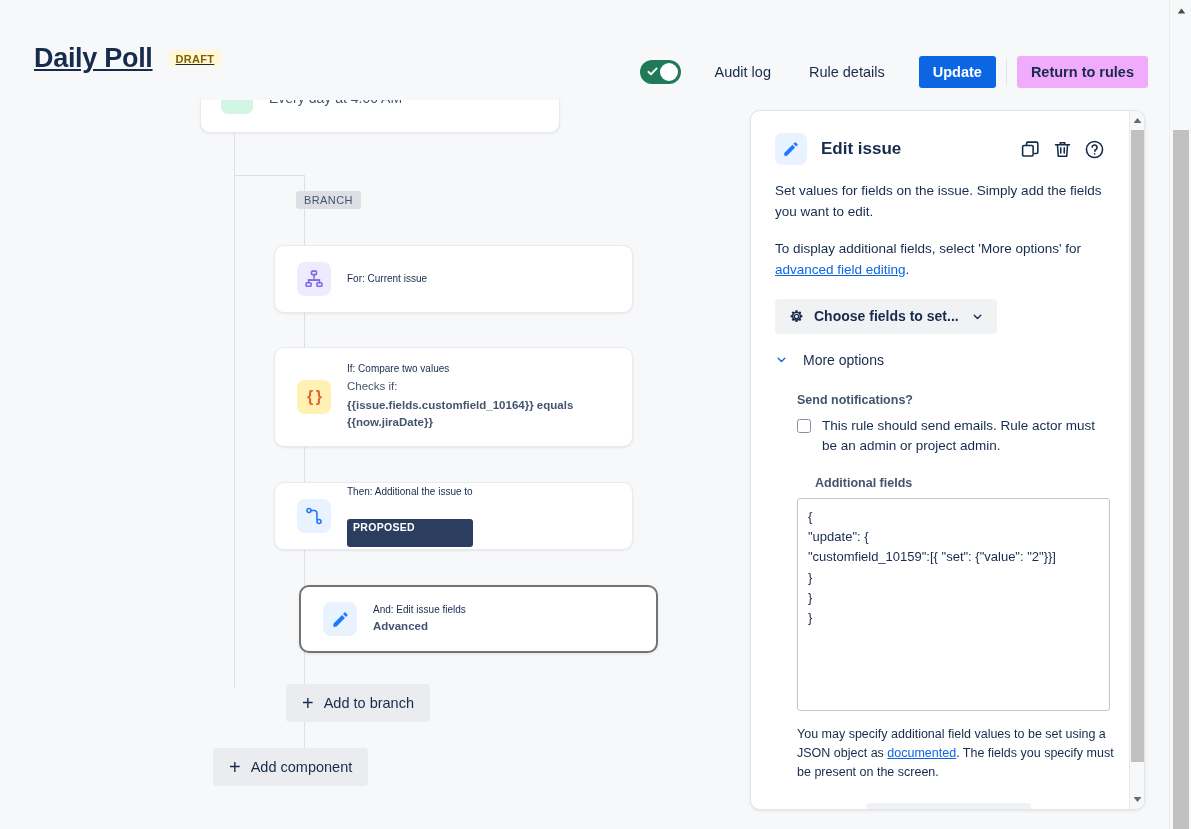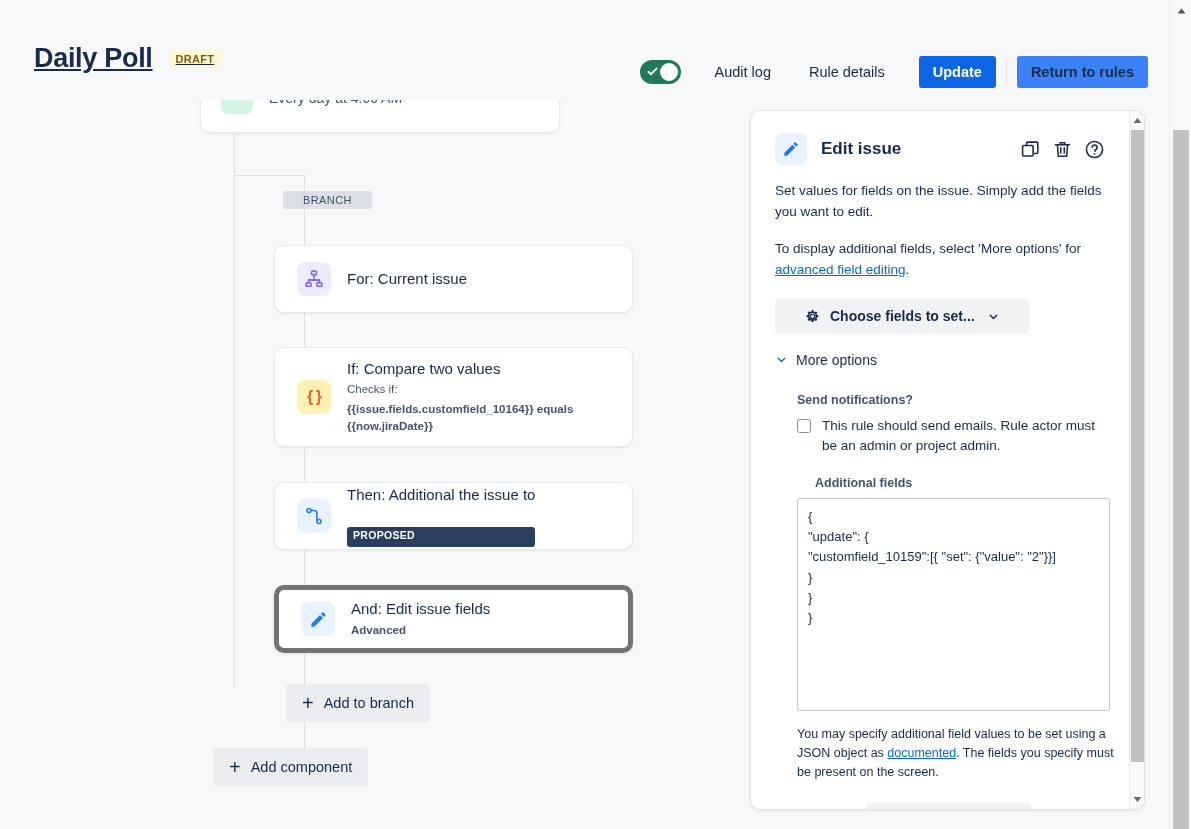--- a/index.html
+++ b/index.html
@@ -38,62 +38,62 @@
     cursor:pointer; background:transparent; border:none; font-family:inherit;
     font-weight:400; white-space:nowrap;
   }
   #btn-update {
     background:#0C66E4; color:#fff; font-size:14.5px; font-weight:600;
     padding:8px 14px; border-radius:3px; border:none; cursor:pointer;
     font-family:inherit; margin-left:22px;
   }
   #hdr-divider { width:1px; height:26px; background:#DFE1E6; margin:0 10px; }
   #btn-return {
-    background:#3b82f6; color:#172B4D; font-size:14.5px; font-weight:600;
+    background:#f0abfc; color:#172B4D; font-size:14.5px; font-weight:600;
     padding:8px 14px; border-radius:3px; border:none; cursor:pointer;
     font-family:inherit; white-space:nowrap;
   }
 
   
   #canvas { position:absolute; left:0; top:100px; width:1169px; height:729px; overflow:hidden; }
 
   .conn { position:absolute; background:#DCDFE4; }
 
   
   #trigger-card {
     position:absolute; left:200px; top:-37px; width:360px; height:70px;
     background:#fff; border:1px solid #E8EAED; border-radius:10px;
     box-shadow:0 1px 2px rgba(9,30,66,0.08);
     display:flex; align-items:center; padding:0 20px; gap:16px;
   }
   #trigger-icon { width:32px; height:32px; border-radius:7px; background:#D3F5E4; flex:none; }
   #trigger-label { font-size:14px; color:#44546F; }
 
   .branch-tag {
-    position:absolute; left:283px; top:91px;
+    position:absolute; left:296px; top:91px;
     background:#DCDFE4; color:#44546F; font-size:11px; letter-spacing:0.4px;
-    padding:3px 20px; border-radius:3px; font-weight:400;
+    padding:3px 8px; border-radius:3px; font-weight:400;
   }
 
   .node {
     position:absolute; left:274px; width:359px;
     background:#fff; border:1px solid #E8EAED; border-radius:10px;
     box-shadow:0 1px 2px rgba(9,30,66,0.08);
     display:flex; align-items:center; gap:16px; padding:0 22px;
     cursor:pointer;
   }
-  .node.selected { border:5px solid #737373; box-shadow:0 1px 3px rgba(9,30,66,0.10); }
+  .node.selected { border:2px solid #737373; box-shadow:0 1px 3px rgba(9,30,66,0.10);margin-left:25px; }
   .node-icon { width:34px; height:34px; border-radius:8px; display:flex; align-items:center; justify-content:center; flex:none; }
   .node-body { display:flex; flex-direction:column; gap:2px; min-width:0; }
-  .node-title { font-size:15px; color:#172B4D; line-height:1.35; }
+  .node-title { font-size:10px; color:#172B4D; line-height:1.35; }
   .node-sub { font-size:11.5px; color:#44546F; line-height:1.5; }
   .node-sub strong { font-weight:700; }
   .status-lozenge {
     display:inline-block; background:#2C3E5D; color:#fff; font-size:10.5px;
-    font-weight:700; padding:2px 6px 6px; border-radius:3px; letter-spacing:0.3px;
+    font-weight:700; padding:2px 6px 14px; border-radius:3px; letter-spacing:0.3px;
     margin-top:19px;
   }
 
   .add-btn {
     position:absolute; background:#EBECF0; color:#172B4D;
     border:none; border-radius:4px; cursor:pointer; font-family:inherit;
     display:flex; align-items:center; gap:10px; padding:9px 16px; font-size:14.5px;
   }
   .plus { font-size:20px; line-height:1; font-weight:400; }
 
@@ -110,25 +110,25 @@
   #panel-head-icon { width:32px; height:32px; border-radius:7px; background:#E9F2FF; display:flex; align-items:center; justify-content:center; flex:none; }
   #panel-title { font-size:17px; font-weight:700; margin-left:14px; color:#172B4D; }
   #panel-head-icons { margin-left:auto; display:flex; align-items:center; gap:11px; }
   .hdr-ic { cursor:pointer; display:block; }
 
   .panel-p { font-size:13.5px; line-height:1.55; color:#172B4D; margin:16px 0 0; }
   .panel-p a { color:#0C66E4; text-decoration:underline; cursor:pointer; }
 
   #choose-fields {
     margin-top:18px; background:#F1F2F4; border:none; border-radius:4px;
-    display:flex; align-items:center; gap:9px; padding:9px 29px;
+    display:flex; align-items:center; gap:9px; padding:9px 13px;
     font-family:inherit; font-size:14px; font-weight:600; color:#172B4D; cursor:pointer;
   }
 
-  #more-options { margin-top:18px; display:flex; align-items:center; gap:8px; cursor:pointer; }
+  #more-options { margin-top:18px; display:flex; align-items:center; gap:15px; cursor:pointer; }
   #more-options .label { font-size:14px; color:#172B4D; }
 
   .field-label { font-size:12.5px; font-weight:700; color:#44546F; }
   #notif-group { margin-top:22px; margin-left:22px; }
   #notif-row { display:flex; align-items:flex-start; gap:11px; margin-top:8px; }
   #notif-checkbox {
     width:14px; height:14px; border:1.5px solid #8590A2; border-radius:2.5px;
     background:#fff; flex:none; margin-top:3px; cursor:pointer;
   }
   #notif-text { font-size:13.5px; line-height:1.5; color:#172B4D; }

